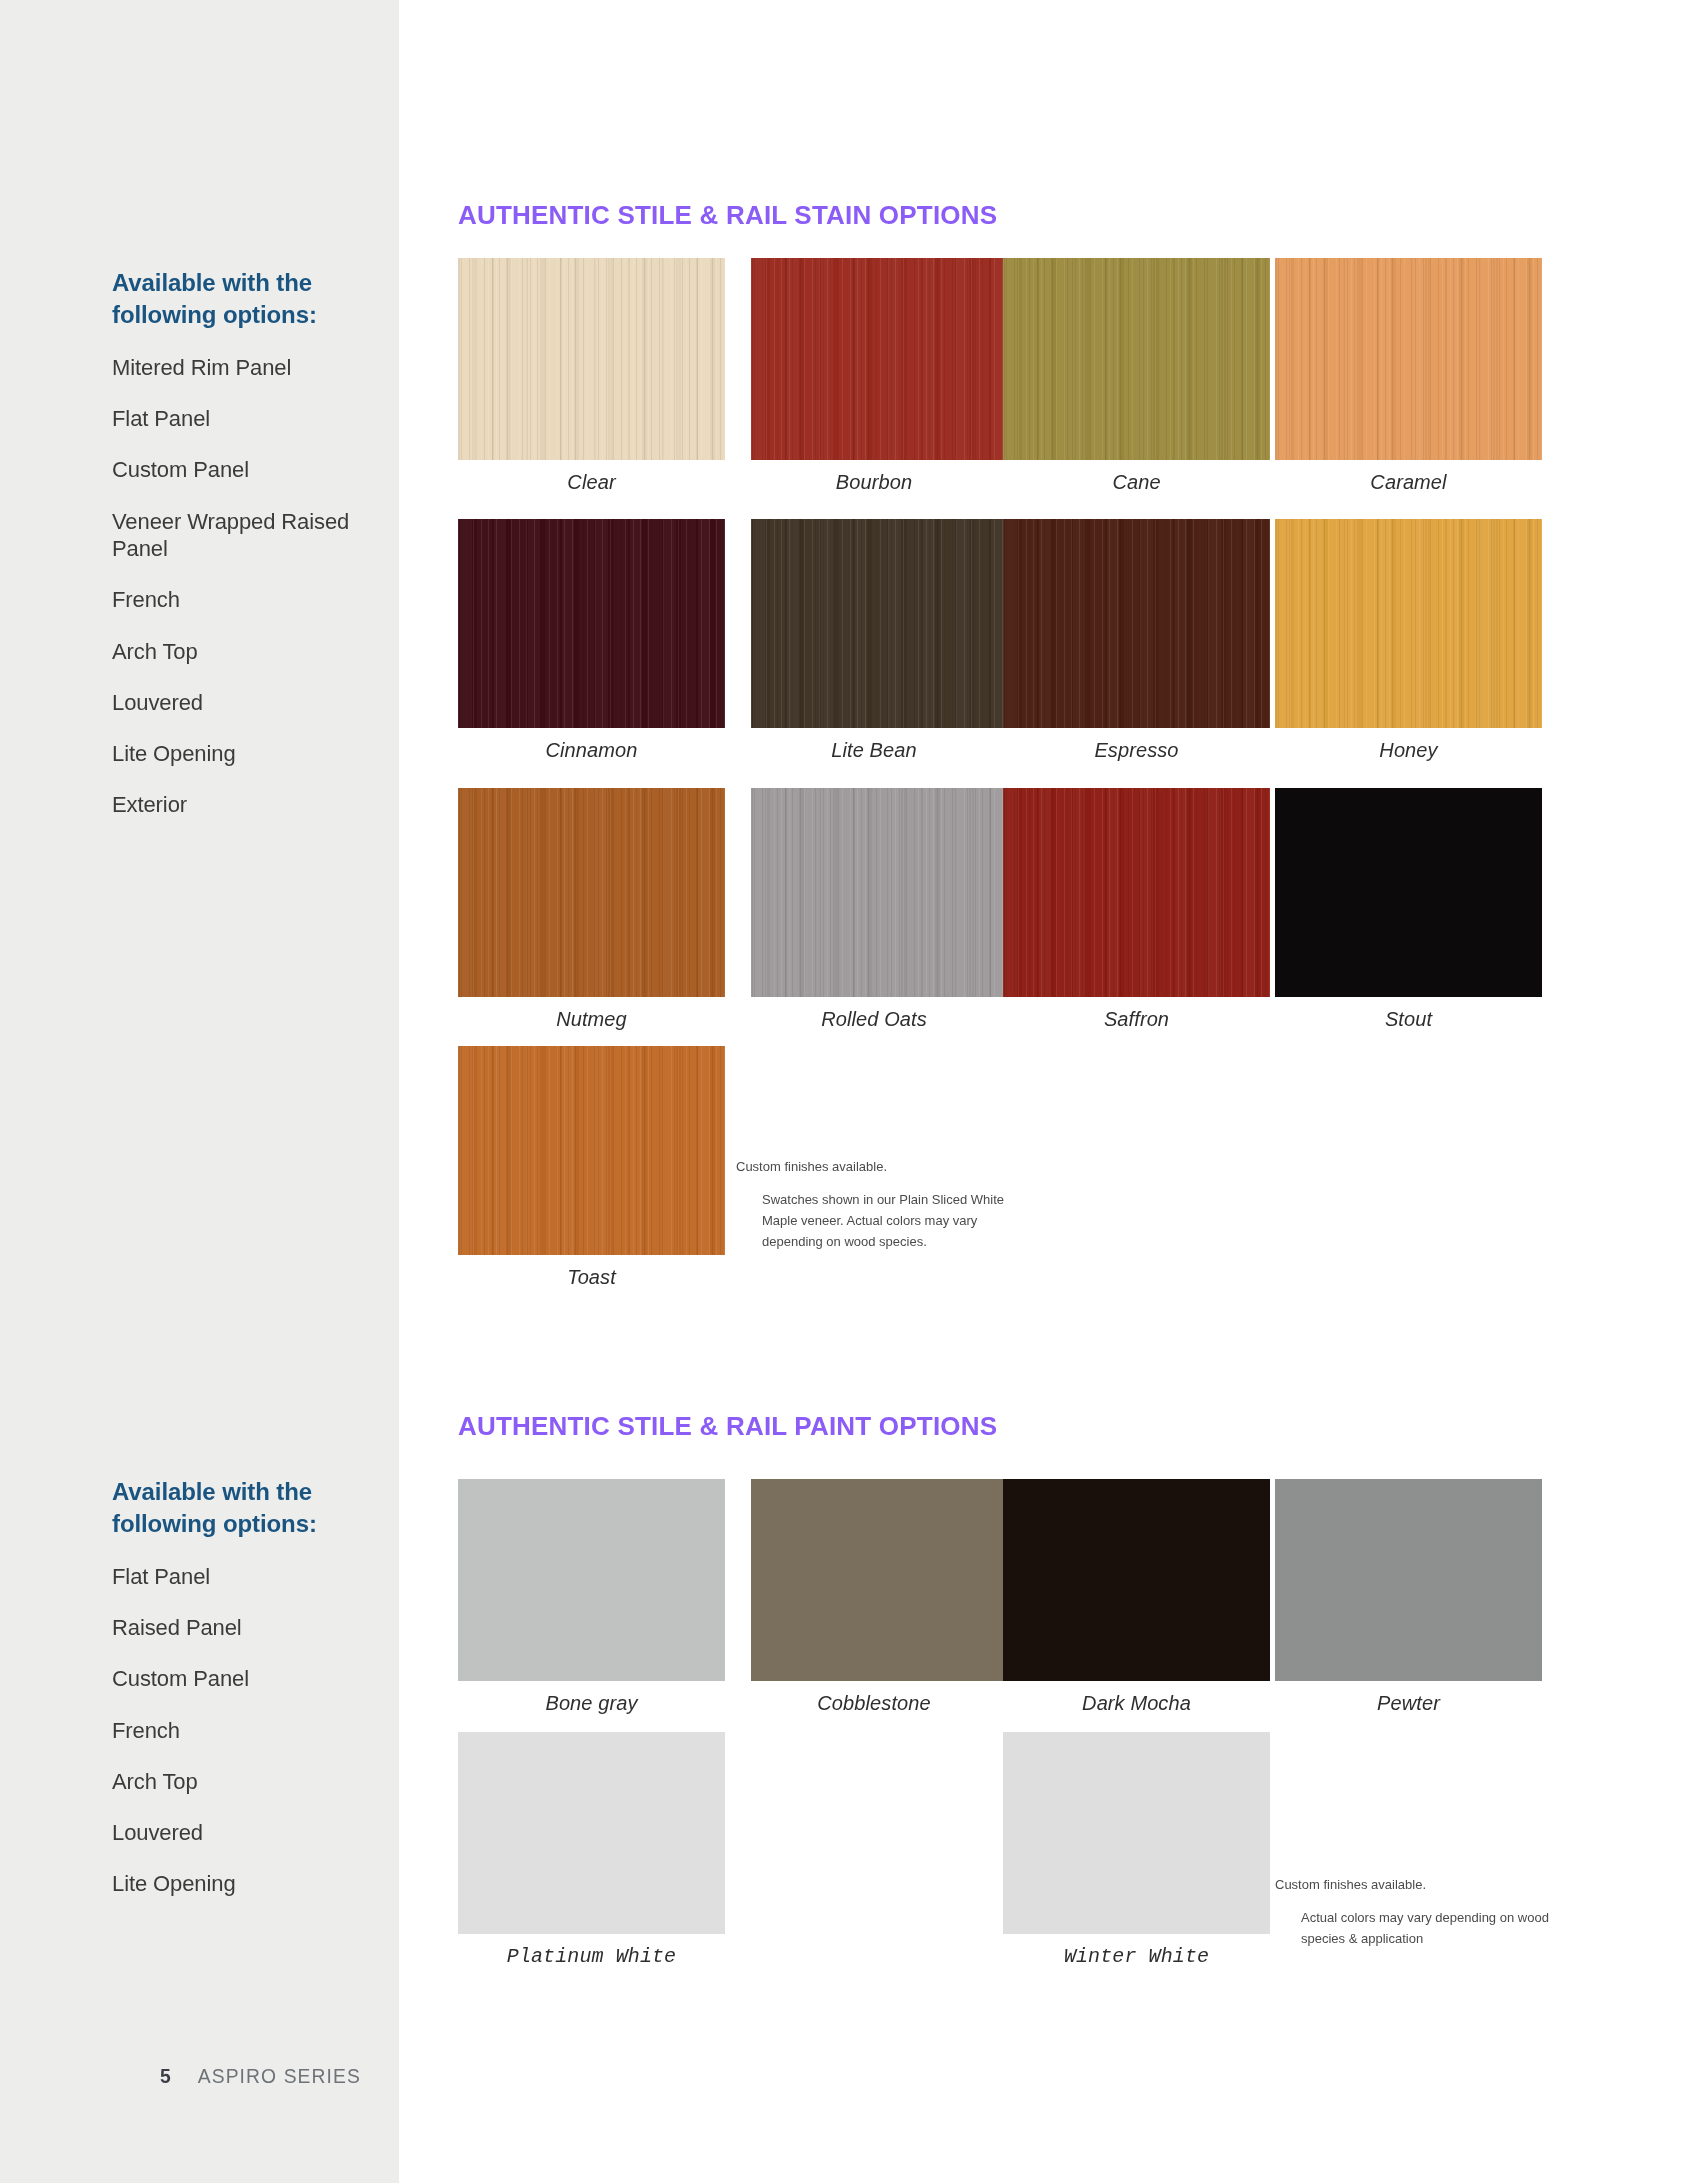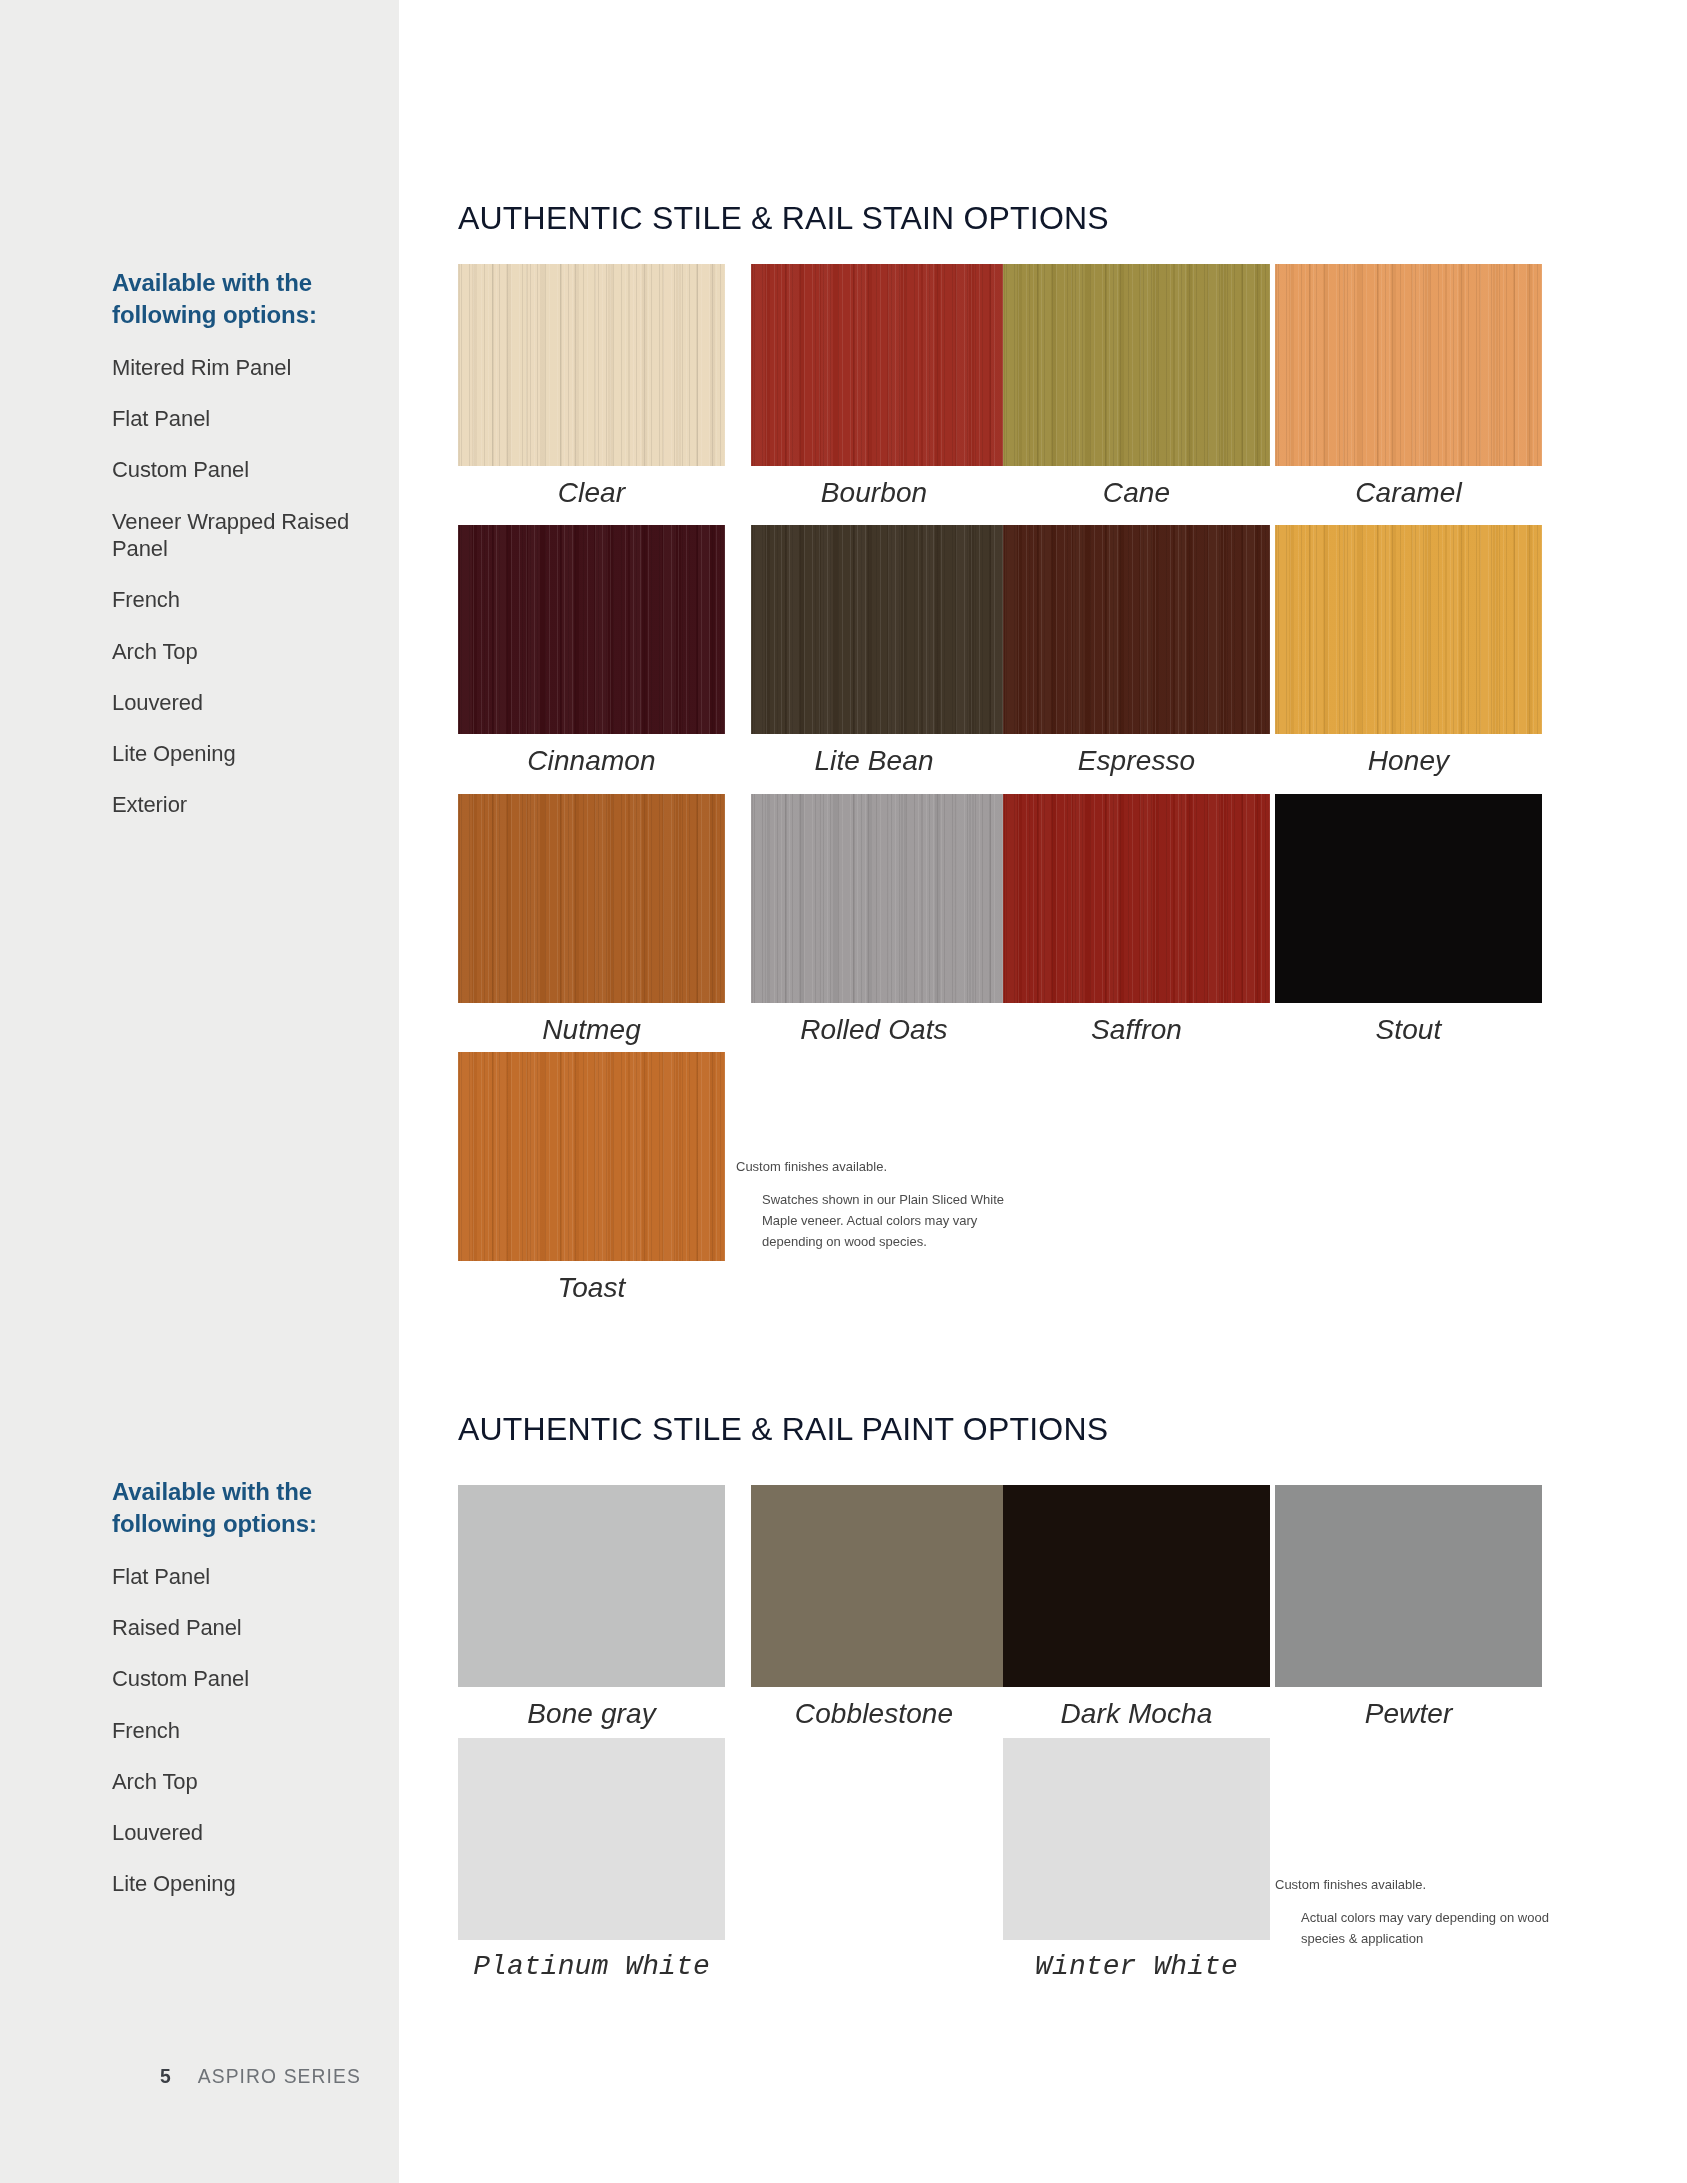--- a/index.html
+++ b/index.html
@@ -63,23 +63,23 @@
   
   .content {
     position: absolute;
     left: 458px;
     width: 1085px;
   }
   .section-stain { top: 202px; }
   .section-paint { top: 1413px; }
 
   .section-heading {
-    color: #0f172a;
-    font-weight: normal;
-    font-size: 32px;
+    color: #8b5cf6;
+    font-weight: bold;
+    font-size: 26px;
     letter-spacing: 0.2px;
     line-height: 1;
     margin-bottom: 30px;
     white-space: nowrap;
   }
 
   
   .swatch-row {
     position: relative;
     width: 1085px;
@@ -127,21 +127,21 @@
         rgba(0,0,0,0.035) 14.3px,
         rgba(0,0,0,0.035) 19.3px,
         rgba(255,255,255,0.02) 19.3px,
         rgba(255,255,255,0.02) 34px);
     pointer-events: none;
   }
 
   .swatch-label {
     text-align: center;
     font-style: italic;
-    font-size: 28px;
+    font-size: 20px;
     color: #2e2e2e;
     padding-top: 11px;
     letter-spacing: 0.1px;
   }
 
   
   .note {
     position: absolute;
     width: 286px;
     color: #4b4b4b;

